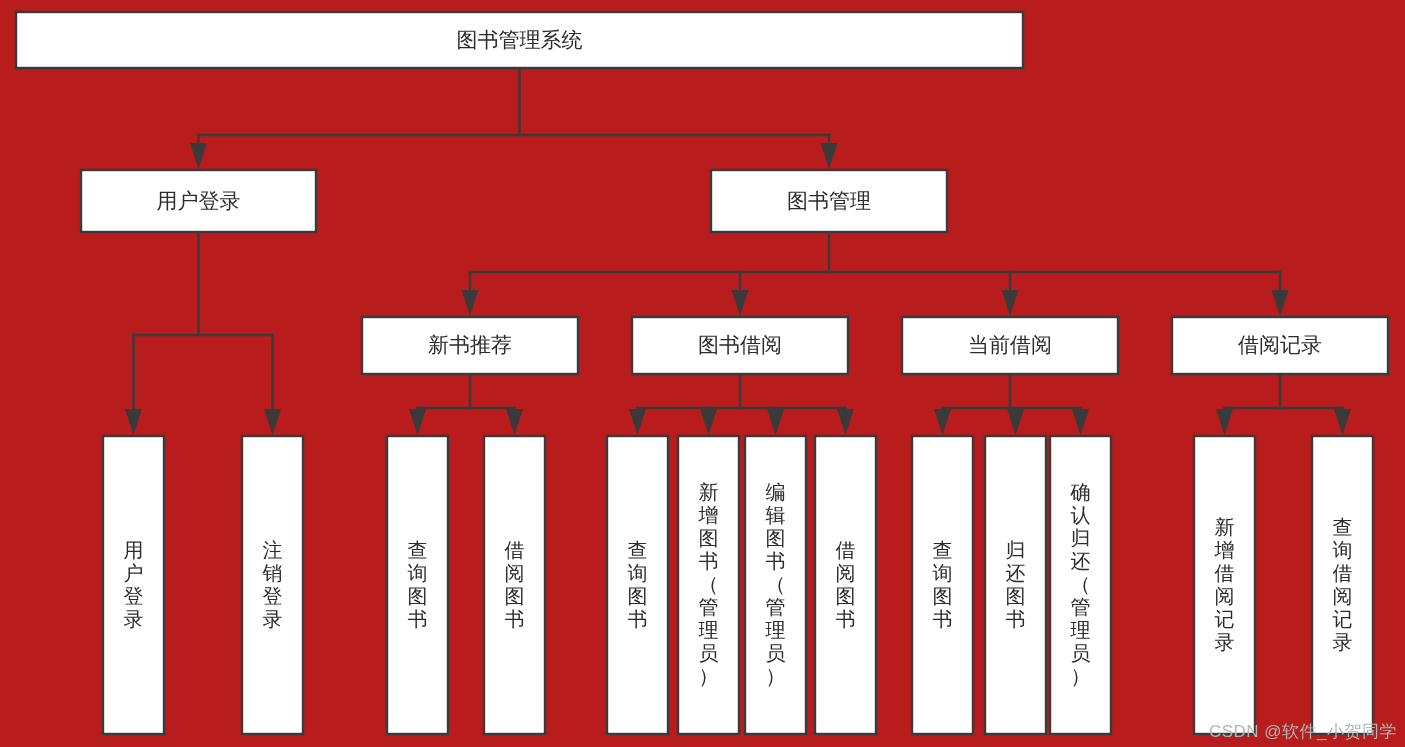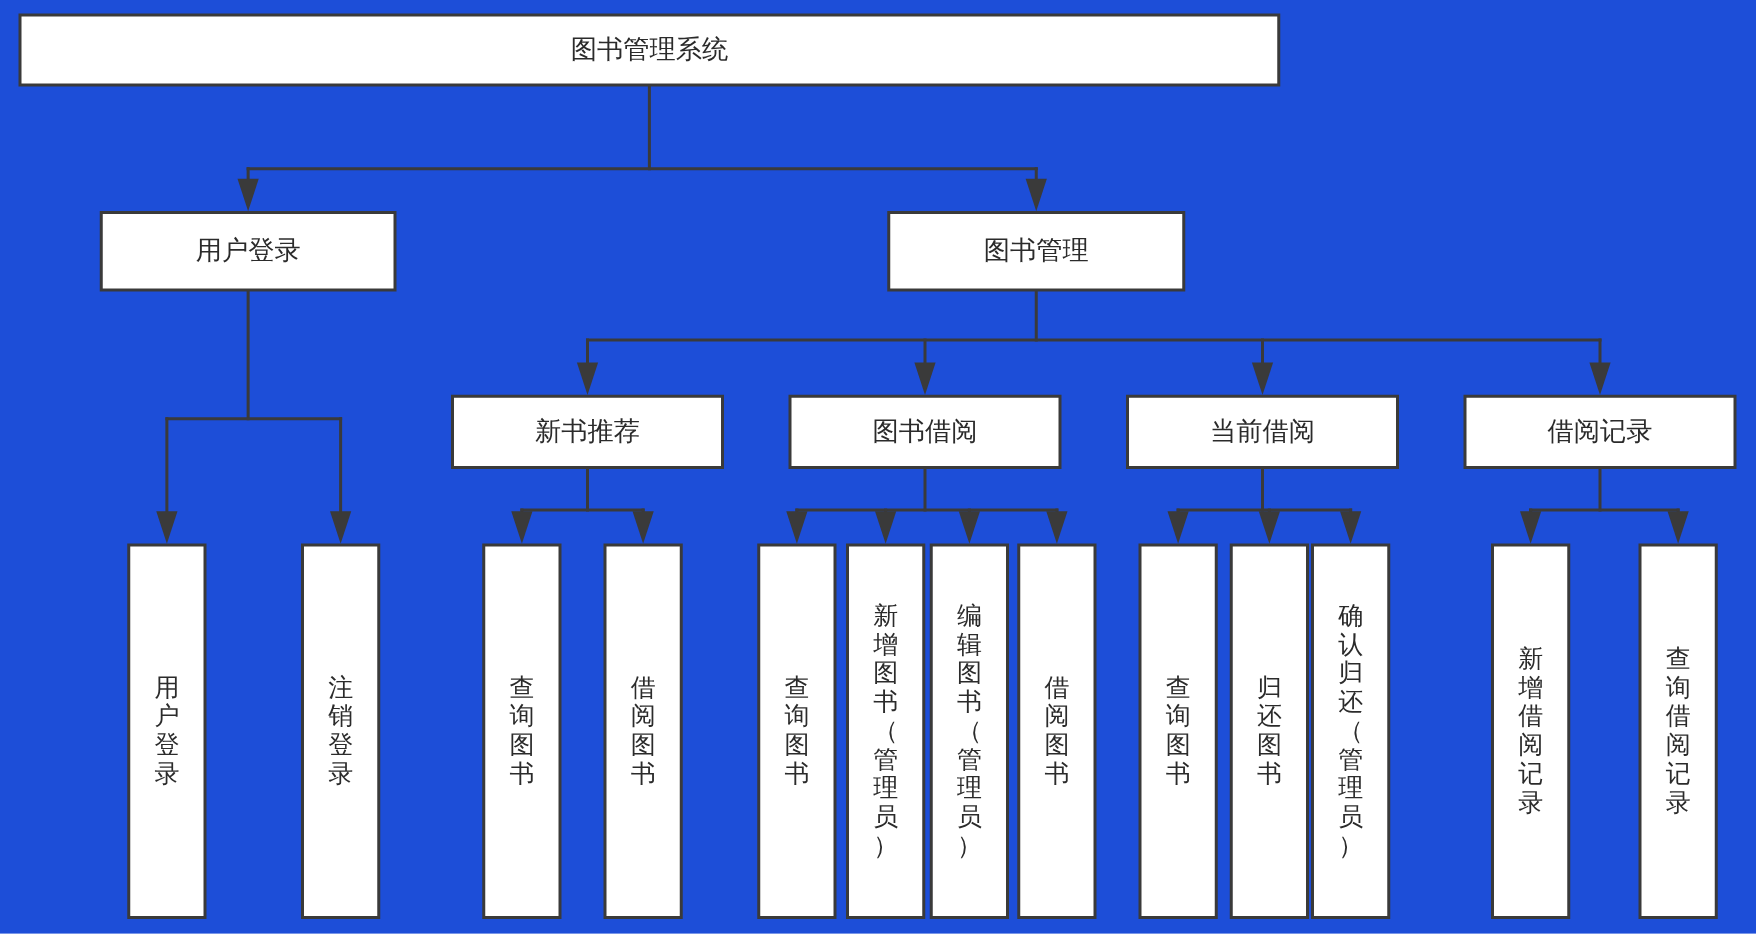--- a/index.html
+++ b/index.html
@@ -10,21 +10,21 @@
   body {
     width: 1405px;
     height: 747px;
     font-family: "Liberation Sans", "DejaVu Sans", sans-serif;
     overflow: hidden;
   }
   #diagram-root {
     position: relative;
     width: 1405px;
     height: 747px;
-    background: #1d4ed8;
+    background: #b91c1c;
   }
   svg.diagram-canvas {
     position: absolute;
     left: 0;
     top: 0;
     width: 1405px;
     height: 747px;
     display: block;
   }
   .node-box {
@@ -202,13 +202,14 @@
         <g>
           <rect class="node-box" x="1194" y="436" width="61" height="298"></rect>
           <text class="node-label vertical" x="1224.5" y="528.5"><tspan x="1224.5" dy="0">新</tspan><tspan x="1224.5" dy="23">增</tspan><tspan x="1224.5" dy="23">借</tspan><tspan x="1224.5" dy="23">阅</tspan><tspan x="1224.5" dy="23">记</tspan><tspan x="1224.5" dy="23">录</tspan></text>
         </g>
         <g>
           <rect class="node-box" x="1312" y="436" width="61" height="298"></rect>
           <text class="node-label vertical" x="1342.5" y="528.5"><tspan x="1342.5" dy="0">查</tspan><tspan x="1342.5" dy="23">询</tspan><tspan x="1342.5" dy="23">借</tspan><tspan x="1342.5" dy="23">阅</tspan><tspan x="1342.5" dy="23">记</tspan><tspan x="1342.5" dy="23">录</tspan></text>
         </g>
       </g>
   </svg>
+  <div class="watermark-text">CSDN @软件_小贺同学</div>
 </div>
 
 </body></html>

